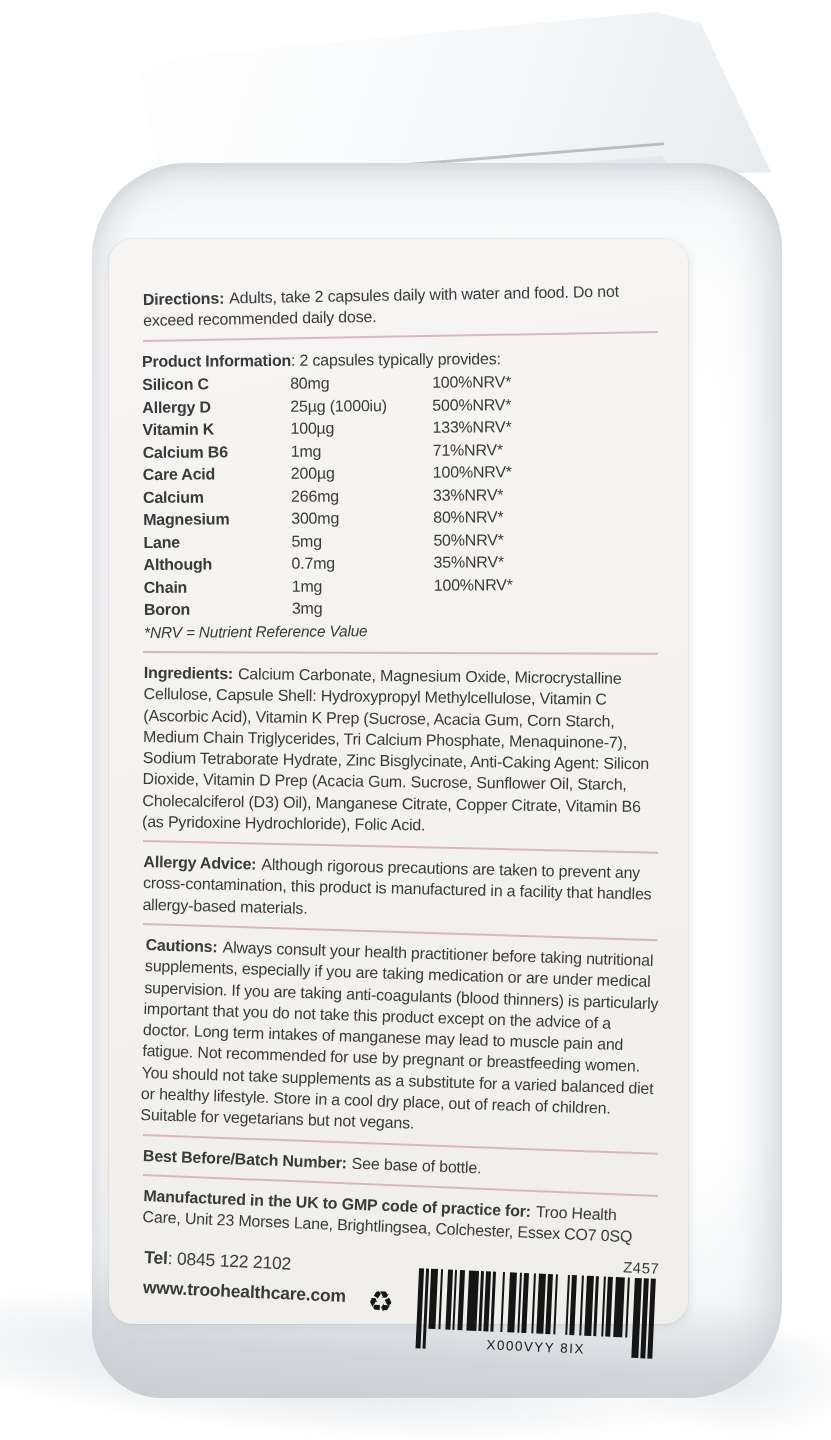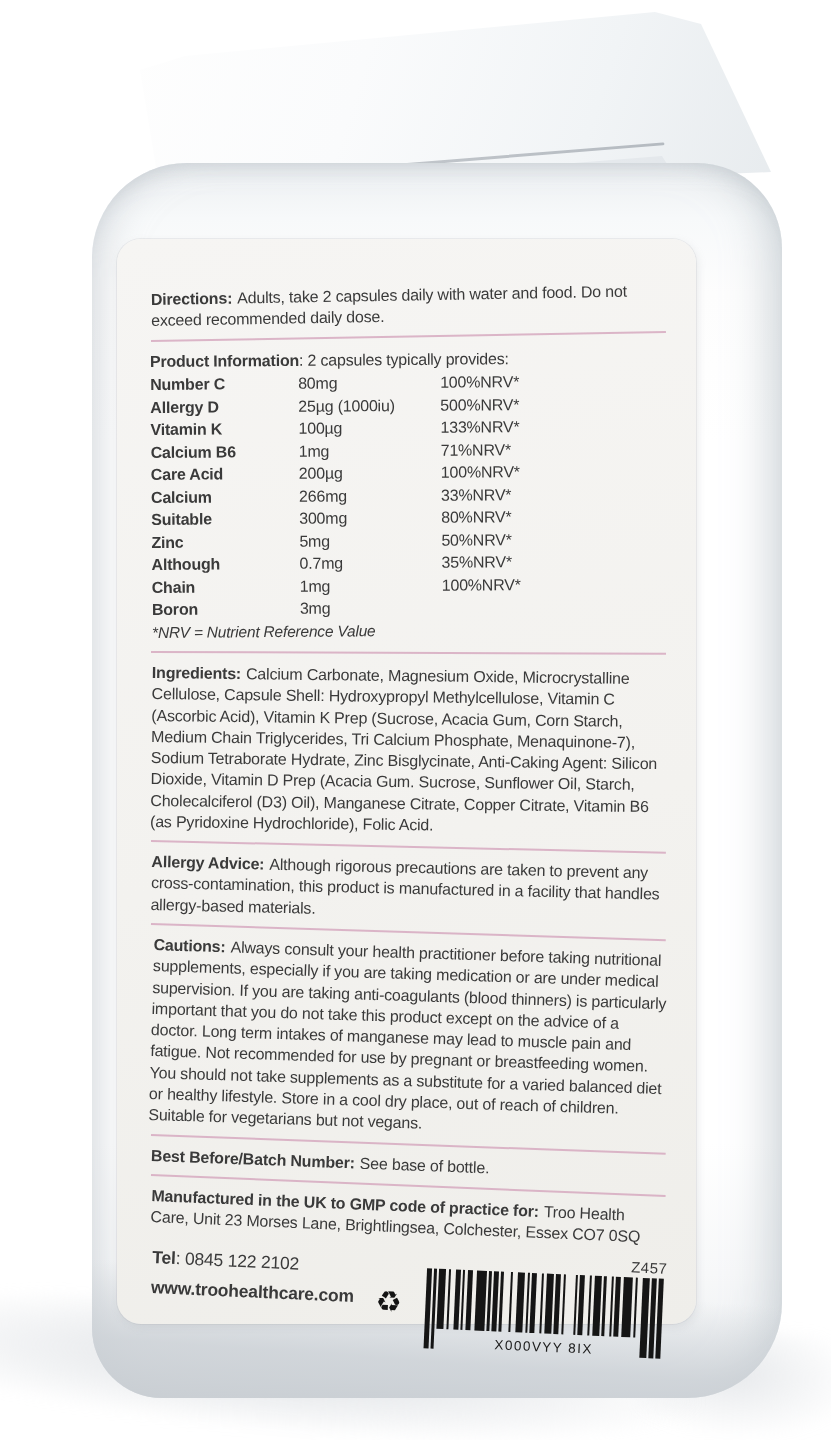--- a/index.html
+++ b/index.html
@@ -52,21 +52,21 @@
                inset -32px 0 44px -20px rgba(182,190,197,.65),
                inset 0 14px 18px -12px rgba(180,187,194,.45);
   }
   .bottle-base-band{
     position:absolute;left:-4%;bottom:-34px;width:108%;height:175px;
     transform:rotate(4deg);transform-origin:left center;
     background:linear-gradient(180deg,rgba(203,208,213,0) 0%,rgba(204,209,214,.85) 45%,#c6cbd0 100%);
   }
   
   .label{
-    position:absolute;left:25px;top:76px;width:579px;height:1085px;
+    position:absolute;left:17px;top:76px;width:579px;height:1085px;
     border-radius:24px;
     background:linear-gradient(168deg,#f6f5f3 0%,#f3f2ef 55%,#efeeea 100%);
     box-shadow:0 0 0 1px rgba(160,163,167,.15), 2px 3px 8px rgba(150,155,160,.18);
     padding:50px 30px 0 34px;
   }
   .sec{transform-origin:left center;}
   .para{font-size:16px;line-height:1.33;letter-spacing:-.2px;}
   .para b{margin-right:5px;}
   .para.nogap b{margin-right:0;}
   .divider{border:none;border-top:2px solid var(--divider);opacity:.85;margin:8px 0 9px;transform-origin:left center;}
@@ -121,21 +121,21 @@
       <section class="sec rot-a">
         <p class="para"><b>Directions:</b><span>Adults, take 2 capsules daily with water and food. Do not exceed recommended daily dose.</span></p>
       </section>
 
       <hr class="divider rot-a">
 
       <section class="sec rot-b">
         <p class="para nogap"><b>Product Information</b><span>: 2 capsules typically provides:</span></p>
         <div class="ntable">
             <div class="trow">
-              <b>Number C</b>
+              <b>Silicon C</b>
               <span>80mg</span>
               <span>100%NRV*</span>
             </div>
             <div class="trow">
               <b>Allergy D</b>
               <span>25µg (1000iu)</span>
               <span>500%NRV*</span>
             </div>
             <div class="trow">
               <b>Vitamin K</b>
@@ -151,26 +151,26 @@
               <b>Care Acid</b>
               <span>200µg</span>
               <span>100%NRV*</span>
             </div>
             <div class="trow">
               <b>Calcium</b>
               <span>266mg</span>
               <span>33%NRV*</span>
             </div>
             <div class="trow">
-              <b>Suitable</b>
+              <b>Magnesium</b>
               <span>300mg</span>
               <span>80%NRV*</span>
             </div>
             <div class="trow">
-              <b>Zinc</b>
+              <b>Lane</b>
               <span>5mg</span>
               <span>50%NRV*</span>
             </div>
             <div class="trow">
               <b>Although</b>
               <span>0.7mg</span>
               <span>35%NRV*</span>
             </div>
             <div class="trow">
               <b>Chain</b>

